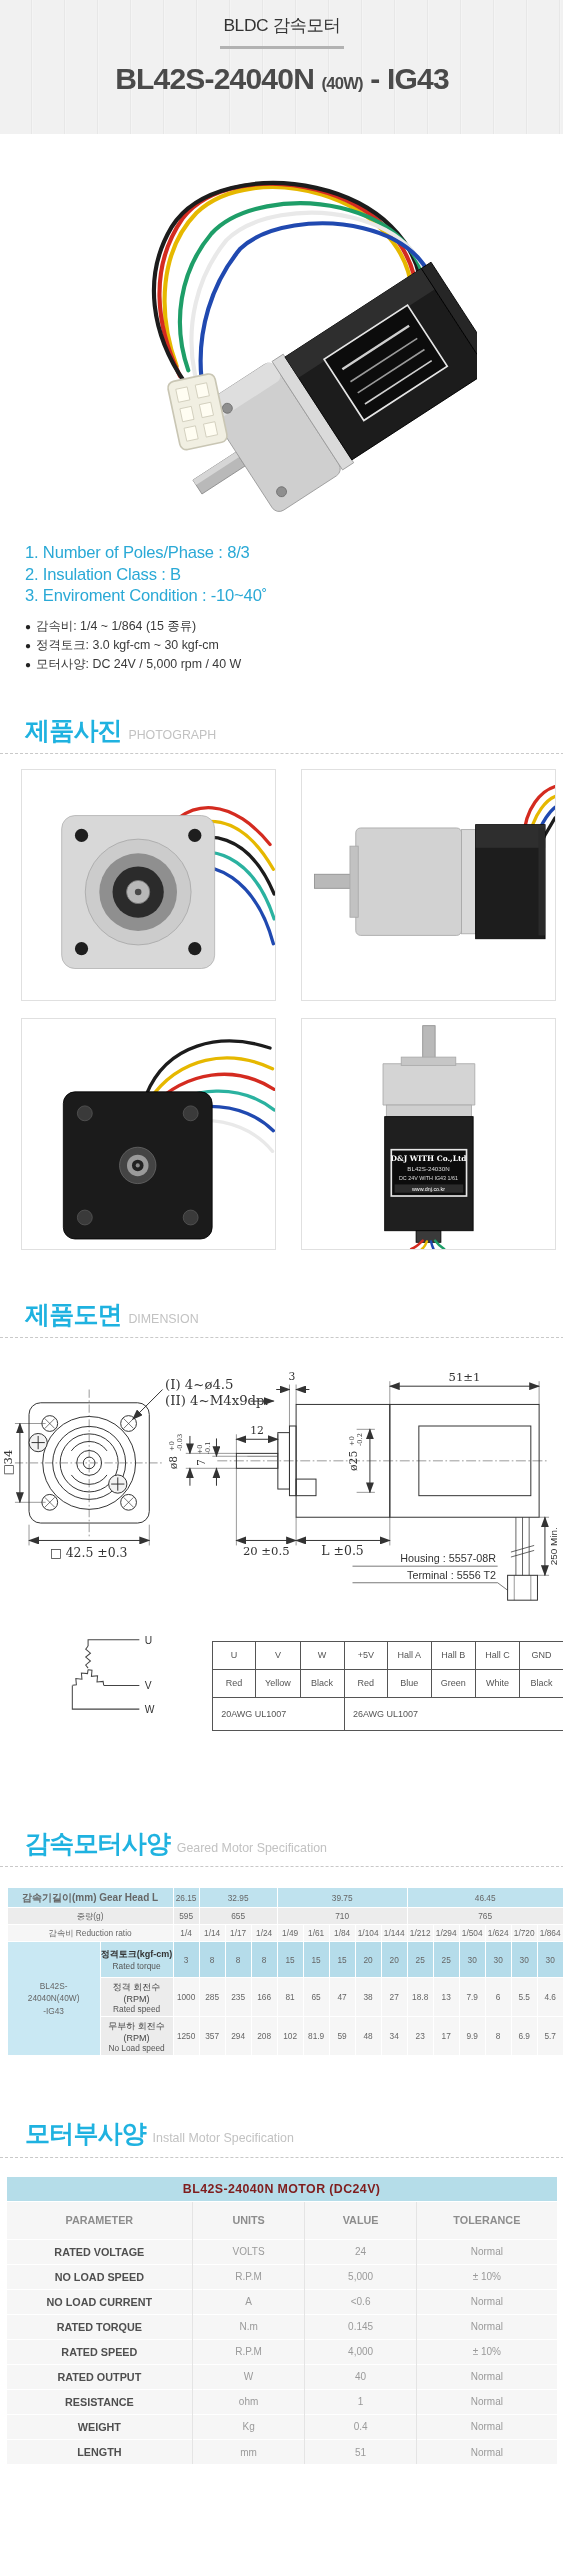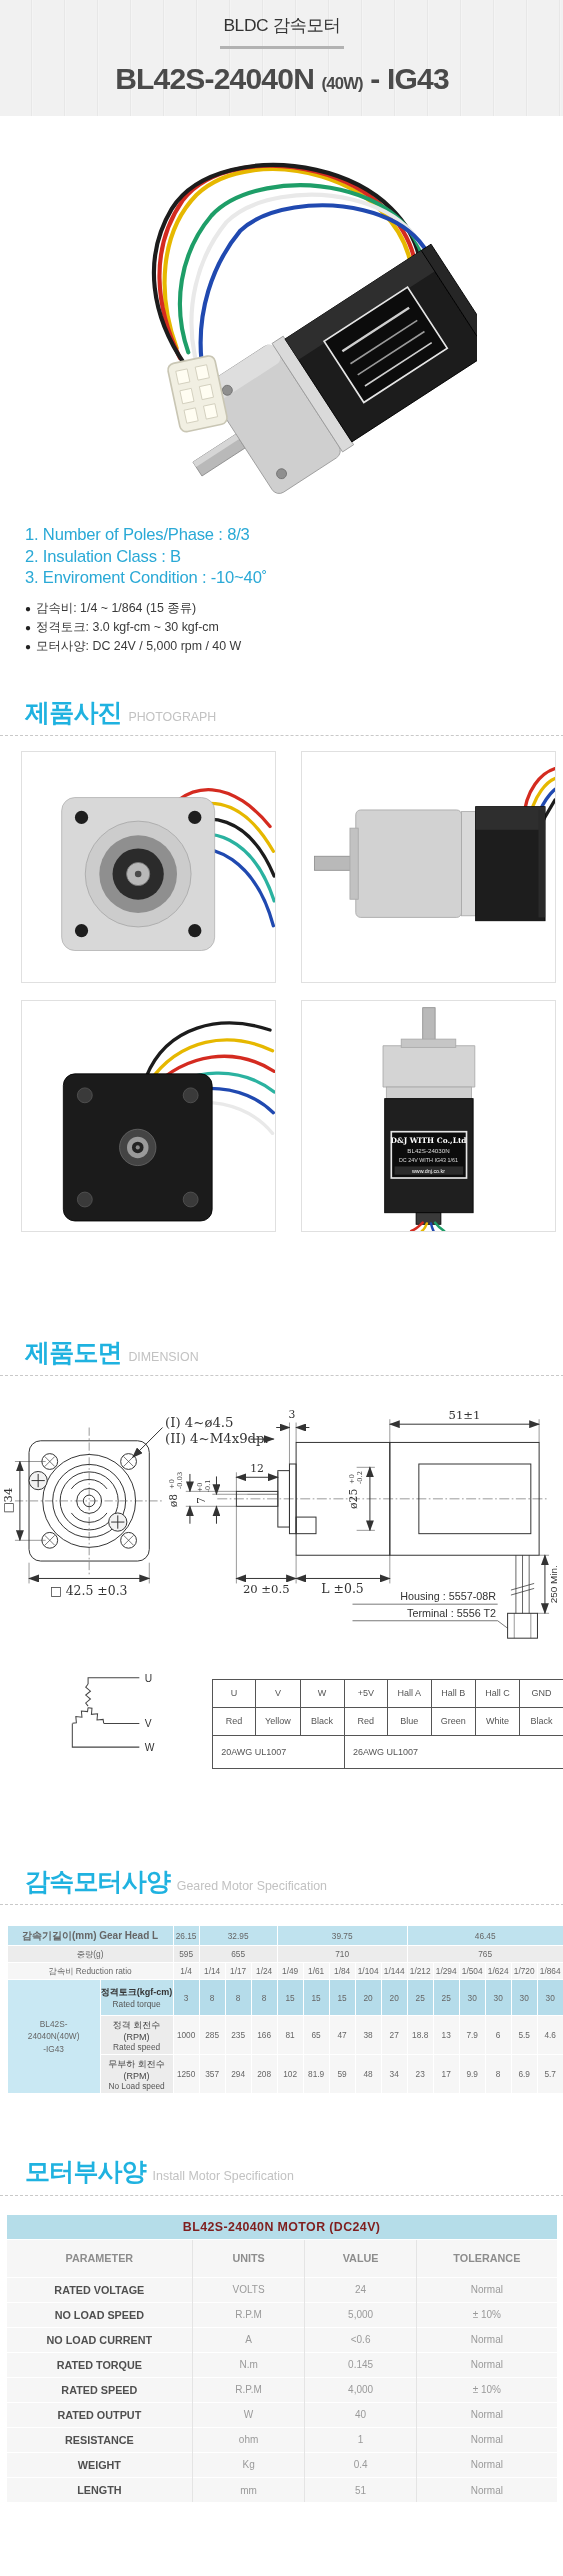--- a/index.html
+++ b/index.html
@@ -1,20 +1,20 @@
 <!DOCTYPE html>
 <html style="font-size:13.3px"><head>
 <meta charset="utf-8">
 <style>
   * { box-sizing: border-box; margin: 0; padding: 0; }
   html,body { width: 564px; background:#ffffff; font-family:"Liberation Sans",sans-serif; }
 
   
   .header-band{
-    height:116px;
+    height:134px;
     background-color:#f1f1f1;
     background-image:repeating-linear-gradient(90deg,#f1f1f1 0px,#f1f1f1 31px,#e7e7e7 31.5px,#f7f7f7 32px,#f1f1f1 33px);
   }
   .category{padding-top:13.3px;text-align:center;font-size:17.4px;color:#333;font-weight:500;letter-spacing:-0.4px;}
   .cat-bar{width:124px;height:3.3px;background:#b2b2b2;margin:8.3px auto 13.3px;}
   .page-title{text-align:center;font-size:30px;color:#4a4a4a;font-weight:bold;letter-spacing:-0.8px;}
   .page-title .watt{font-size:16.6px;font-weight:bold;}
 
   
   .hero{height:398px;display:flex;justify-content:center;align-items:flex-start;background:#fff;overflow:hidden;}
@@ -30,21 +30,21 @@
   .section-head{padding:0 0 6.6px 25px;border-bottom:1.7px dashed #c9c9c9;}
   .section-head .ko{font-size:25px;font-weight:bold;color:#1fb2e0;letter-spacing:-0.8px;}
   .section-head .en{font-size:12.4px;color:#c2c2c2;margin-left:6.6px;}
 
   
   #sec-photo{margin-top:40px;}
   .grid{display:grid;grid-template-columns:255px 255px;gap:16.6px 25px;margin:15px 0 0 21px;}
   .cell{width:255px;height:232px;border:0.8px solid #e0e0e0;background:#fff;display:flex;align-items:center;justify-content:flex-start;overflow:hidden;}
 
   
-  #sec-dim{margin-top:104px;}
+  #sec-dim{margin-top:48px;}
   .drawing-wrap{margin-top:15px;}
   .wiring-row{display:flex;margin:8.3px 0 0 25px;gap:37px;align-items:flex-start;}
   .wire-table{border-collapse:collapse;margin-top:23px;}
   .wire-table td{border:0.8px solid #555;width:46px;height:28px;text-align:center;font-size:9px;color:#555;}
   .wire-table .awg{height:33px;text-align:left;padding-left:8.3px;}
 
   
   #sec-gear{margin-top:93px;}
   .gear-table{border-collapse:collapse;table-layout:fixed;width:552px;margin:20px 0 0 6.6px;}
   .gear-table td,.gear-table th{border:1.7px solid #fff;text-align:center;font-size:8.3px;color:#666;padding:2.5px 0;}

